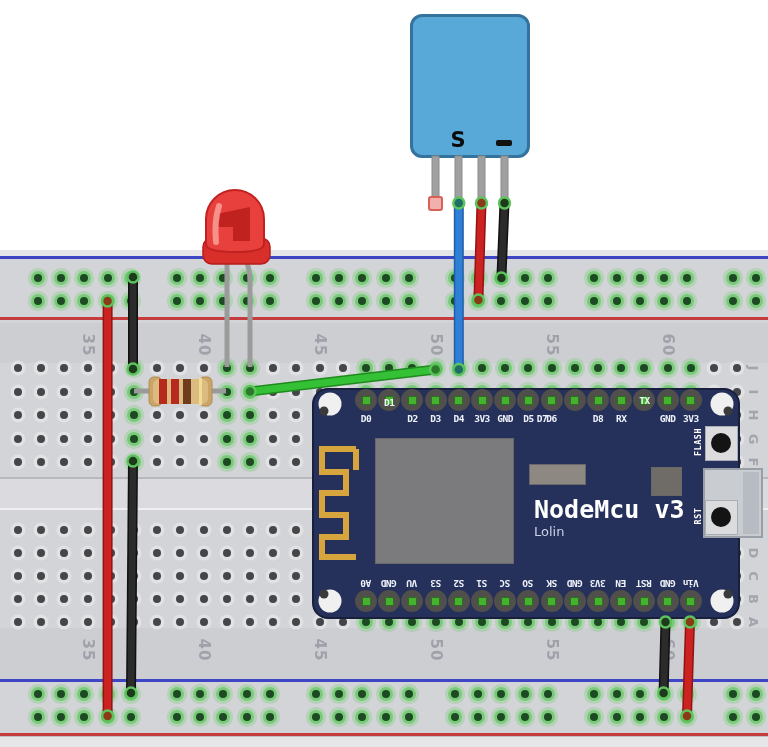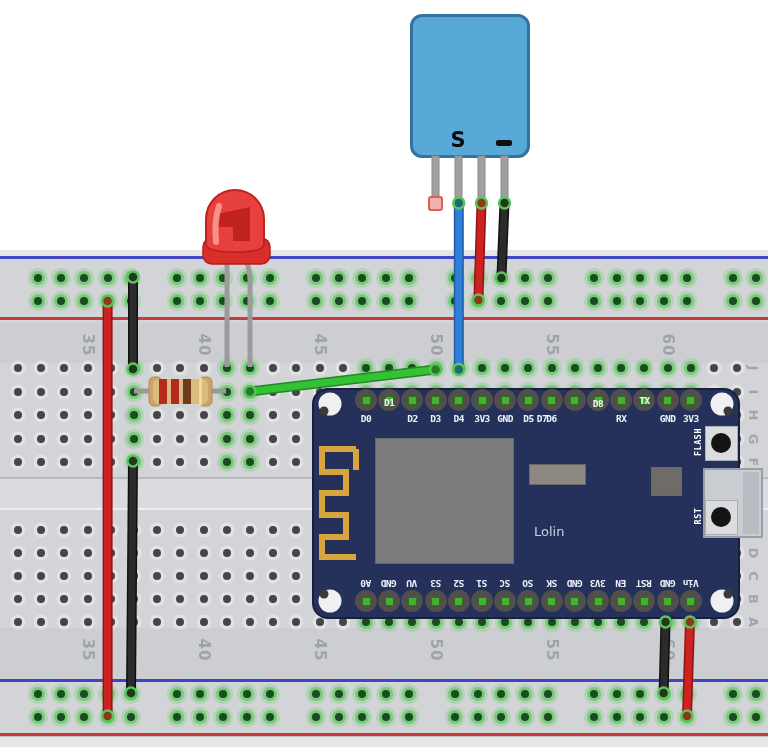--- a/index.html
+++ b/index.html
@@ -530,20 +530,21 @@
       </div>
   </div>
 
   <div id="nodemcu"></div>
   <svg width="768" height="747" style="pointer-events:none;">
     <path d="M356 449 H322 V472 H346 V493 H322 V515 H346 V537 H322 V557 H356 M356 449 V470" fill="none" stroke="#d7a53d" stroke-width="6"></path>
   </svg>
   <div class="chip" style="left:375px;top:438px;width:137px;height:124px;"></div>
   <div class="chip" style="left:529px;top:464px;width:55px;height:19px;background:#8d8882;"></div>
   <div class="chip" style="left:651px;top:467px;width:29px;height:27px;background:#6f6b66;"></div>
+  <div id="mcu-title">NodeMcu v3</div>
   <div id="mcu-sub">Lolin</div>
 
   <div class="mount" style="left:330px;top:404px;">
     <div class="notch" style="left:1px;top:14px;"></div>
     </div>
   <div class="mount" style="left:330px;top:601px;">
     <div class="notch" style="left:1px;top:0px;"></div>
     </div>
   <div class="mount" style="left:722px;top:404px;">
     <div class="notch" style="left:13px;top:14px;"></div>
@@ -638,21 +639,21 @@
         <div class="sq"></div>
       </div>
       <div class="pinlabel" style="left: 542px; top: 418px;">D7</div>
       <div class="socket" style="left: 574.8px; top: 601px;">
         <div class="sq"></div>
       </div>
       <div class="pinlabel flip" style="left: 574.8px; top: 583px;">GND</div>
       <div class="socket" style="left: 598px; top: 400px;">
         <div class="sq"></div>
       </div>
-      <div class="pinlabel" style="left: 598px; top: 403px;">D8</div>
+      <div class="pinlabel" style="left: 598px; top: 418px;">D8</div>
       <div class="socket" style="left: 598px; top: 601px;">
         <div class="sq"></div>
       </div>
       <div class="pinlabel flip" style="left: 598px; top: 583px;">3V3</div>
       <div class="socket" style="left: 621.2px; top: 400px;">
         <div class="sq"></div>
       </div>
       <div class="pinlabel" style="left: 621.2px; top: 418px;">RX</div>
       <div class="socket" style="left: 621.2px; top: 601px;">
         <div class="sq"></div>

